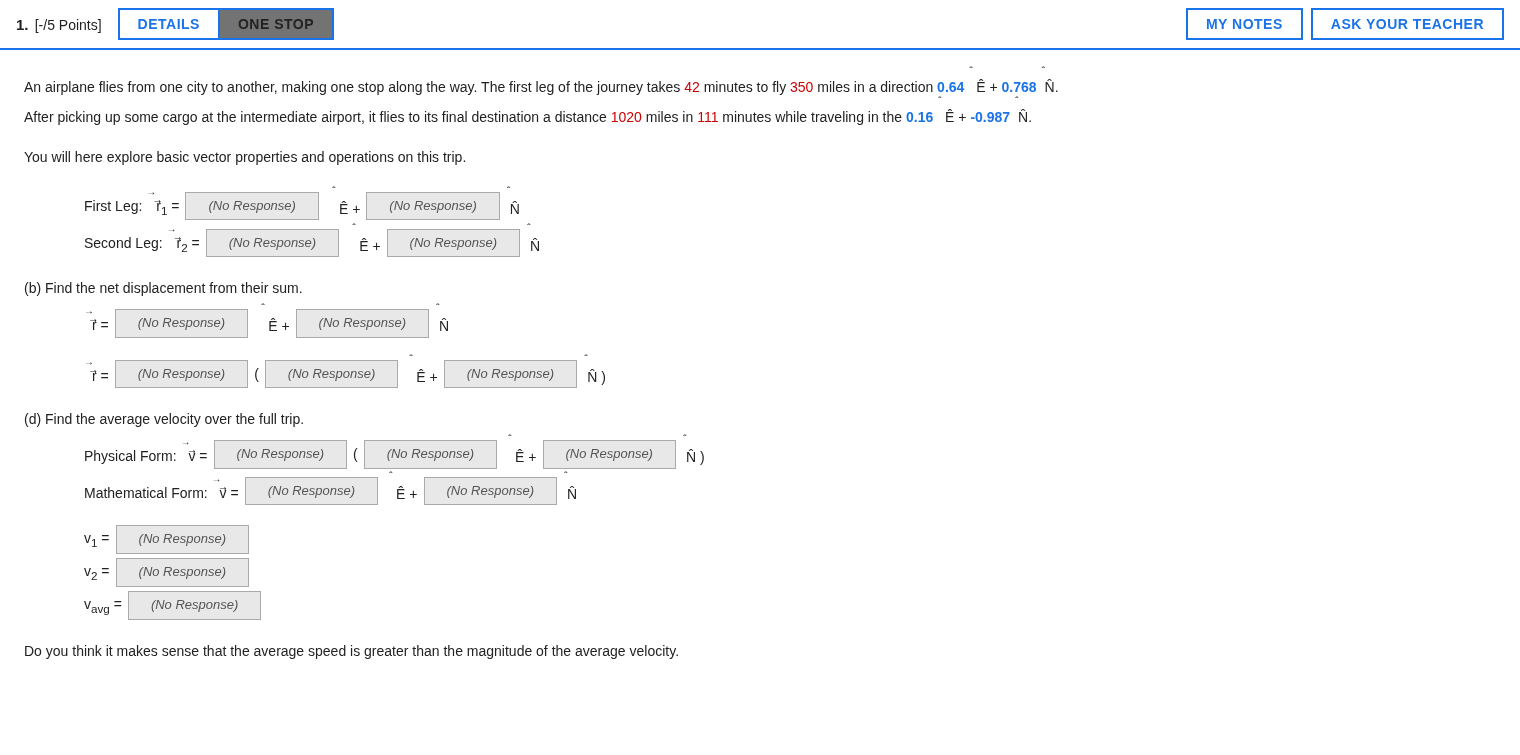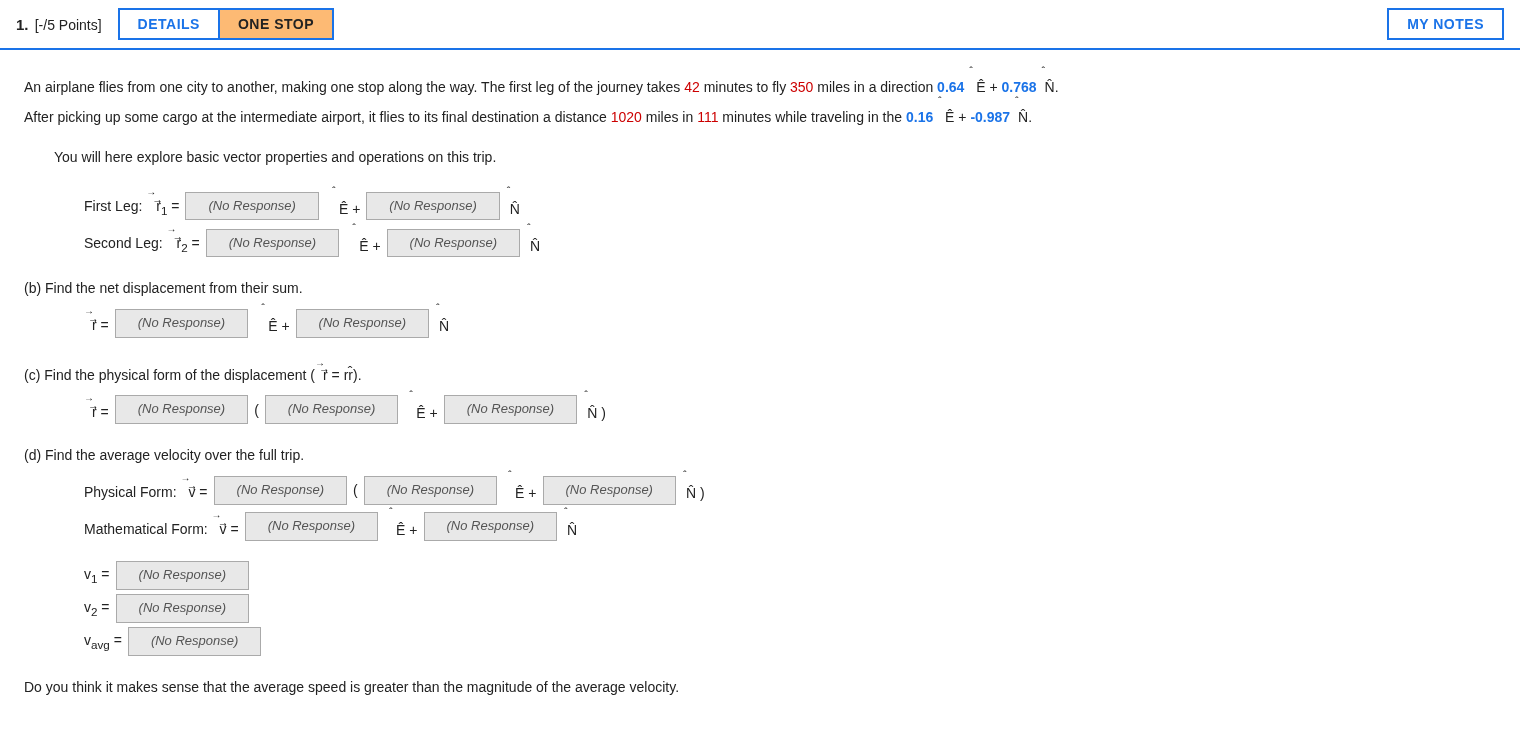--- a/index.html
+++ b/index.html
@@ -22,21 +22,21 @@
       margin-right: 16px;
       white-space: nowrap;
       text-align: center;
     }
     .tab-btn {
       padding: 6px 18px;
       font-size: 14px;
       font-weight: bold;
       cursor: pointer;
       border: 2px solid #1a73e8;
-      background: #fdba74;
+      background: #737373;
       color: #1a73e8;
       letter-spacing: 0.5px;
     }
     .tab-btn.active {
       background: #fff;
       color: #1a73e8;
     }
     .tab-btn:first-of-type {
       border-right: none;
     }
@@ -62,21 +62,20 @@
     }
     .intro-text {
       margin-bottom: 16px;
       line-height: 1.7;
     }
     .highlight-red { color: #cc0000; font-weight: normal; }
     .highlight-blue { color: #1a73e8; font-weight: bold; }
     .explore-text {
       margin-bottom: 20px;
       line-height: 1.7;
-      margin-left: 30px;
     }
     .section {
       margin-bottom: 18px;
     }
     .section-label {
       margin-bottom: 6px;
       line-height: 1.7;
     }
     .response-row {
       display: flex;
@@ -121,20 +120,21 @@
 
 <div class="header">
   <span class="question-number">
     <span>1.</span>
     <span style="font-weight:normal; font-size:14px; margin-left:2px;">[-/5 Points]</span>
   </span>
   <button class="tab-btn active">DETAILS</button>
   <button class="tab-btn" style="border-left:2px solid #1a73e8; color:#222; font-weight:bold; border-color:#1a73e8;">ONE STOP</button>
   <div class="header-right">
     <button class="header-btn">MY NOTES</button>
+    <button class="header-btn">ASK YOUR TEACHER</button>
   </div>
 </div>
 
 <div class="content">
 
   <div class="intro-text">
     <span>An airplane flies from one city to another, making one stop along the way. The first leg of the journey takes </span><span class="highlight-red">42</span><span> minutes to fly </span><span class="highlight-red">350</span><span> miles in a direction </span><span class="highlight-blue">0.64</span><span> </span><span class="unit-vec" style="padding-left:8px;">Ê</span><span> + </span><span class="highlight-blue">0.768</span><span> </span><span class="unit-vec" style="padding-left:4px;">N̂</span><span>.</span><br>
     <span>After picking up some cargo at the intermediate airport, it flies to its final destination a distance </span><span class="highlight-red">1020</span><span> miles in </span><span class="highlight-red">111</span><span> minutes while traveling in the </span><span class="highlight-blue">0.16</span><span> </span><span class="unit-vec" style="padding-left:8px;">Ê</span><span> + </span><span class="highlight-blue">-0.987</span><span> </span><span class="unit-vec" style="padding-left:4px;">N̂</span><span>.</span>
   </div>
 
@@ -164,21 +164,20 @@
     <div class="response-row">
       <span><span class="vec" style="padding-left:8px; padding-top:4px;">r</span>⃗ = </span>
       <span class="response-box">(No Response)</span>
       <span style="padding-left:6px;"> <span class="unit-vec" style="padding-left:8px;">Ê</span> + </span>
       <span class="response-box">(No Response)</span>
       <span> <span class="unit-vec" style="padding-left:4px;">N̂</span></span>
     </div>
   </div>
 
   <div class="section">
-    <div class="section-label">(c) Find the physical form of the displacement (<span class="vec" style="padding-left:8px; padding-top:4px;">r</span>⃗ = r<span style="display:inline-block; position:relative; padding-top:6px;">r̂</span>).</div>
     <div class="response-row">
       <span><span class="vec" style="padding-left:8px; padding-top:4px;">r</span>⃗ = </span>
       <span class="response-box">(No Response)</span>
       <span> ( </span>
       <span class="response-box">(No Response)</span>
       <span style="padding-left:4px;"> <span class="unit-vec" style="padding-left:8px;">Ê</span> + </span>
       <span class="response-box">(No Response)</span>
       <span> <span class="unit-vec" style="padding-left:4px;">N̂</span> )</span>
     </div>
   </div>

